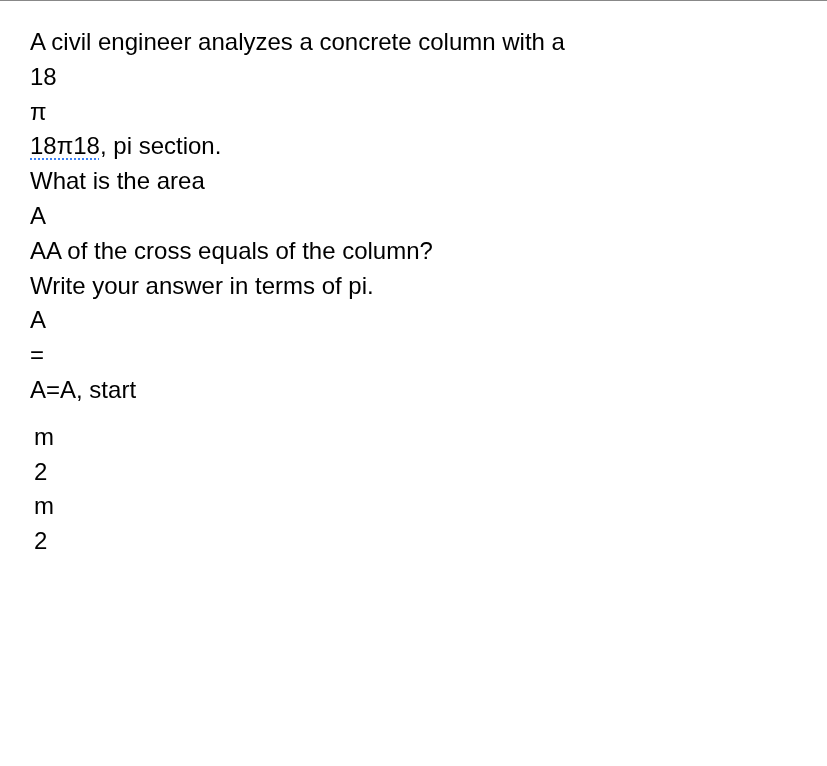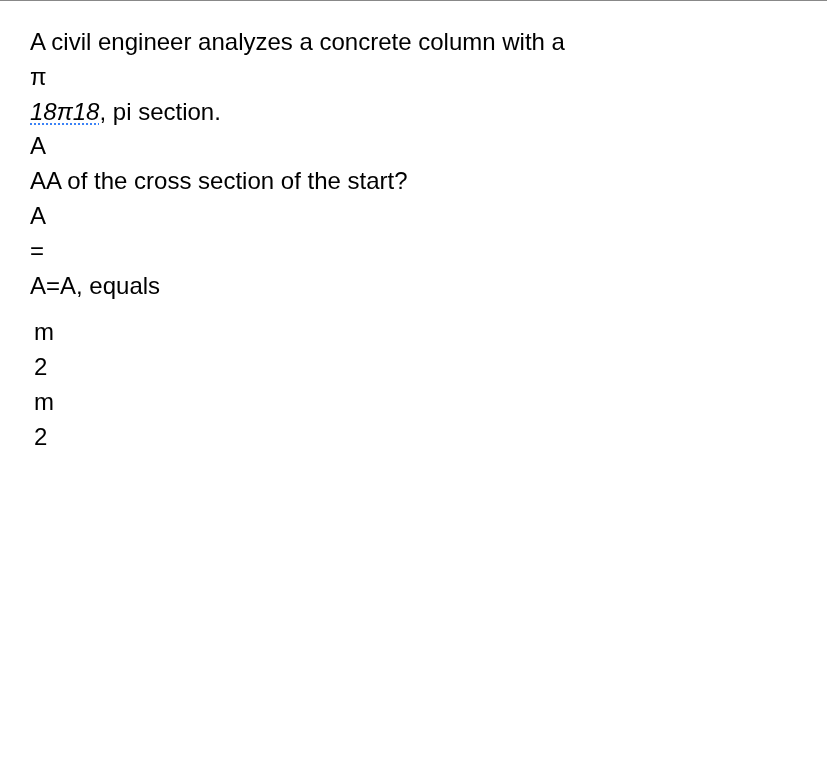--- a/index.html
+++ b/index.html
@@ -22,39 +22,41 @@
     }
     .line {
       display: block;
     }
     .spell-underline {
       text-decoration: underline;
       text-decoration-style: dotted;
       text-decoration-color: #3b82f6;
       text-underline-offset: 4px;
       text-decoration-thickness: 2px;
-      font-style: italic;
     }
     .gap {
       height: 12px;
     }
     .indent {
       padding-left: 4px;
     }
   </style>
 </head>
 <body>
 
 <div class="content">
   <span class="line">A civil engineer analyzes a concrete column with a</span>
+  <span class="line">18</span>
   <span class="line">π</span>
   <span class="line"><span class="spell-underline">18π18</span><span>, pi section.</span></span>
+  <span class="line">What is the area</span>
   <span class="line">A</span>
-  <span class="line">AA of the cross section of the start?</span>
+  <span class="line">AA of the cross equals of the column?</span>
+  <span class="line">Write your answer in terms of pi.</span>
   <span class="line">A</span>
   <span class="line">=</span>
-  <span class="line">A=A, equals</span>
+  <span class="line">A=A, start</span>
   <div class="gap"></div>
   <span class="line indent">m</span>
   <span class="line indent">2</span>
   <span class="line indent">m</span>
   <span class="line indent">2</span>
 </div>
 
 </body></html>

